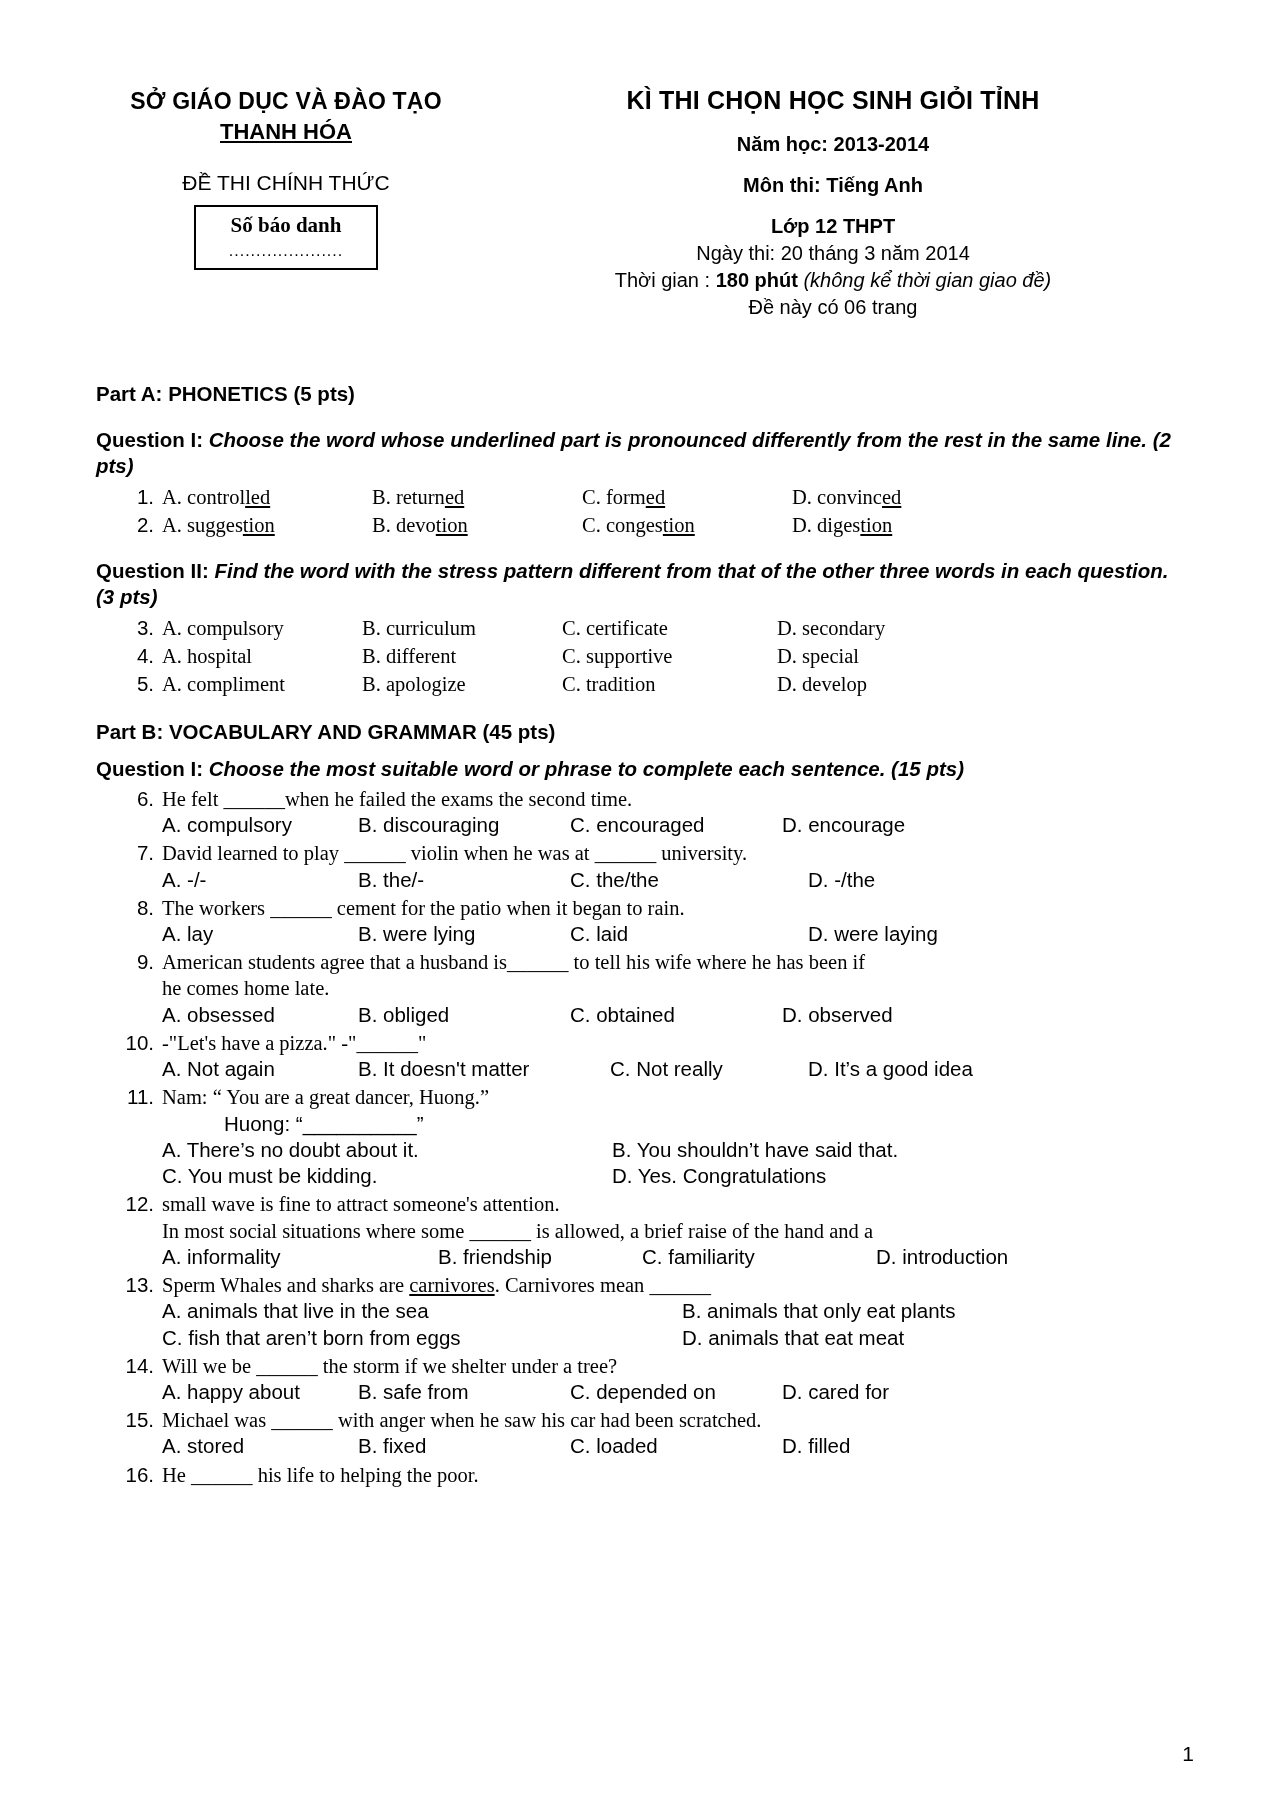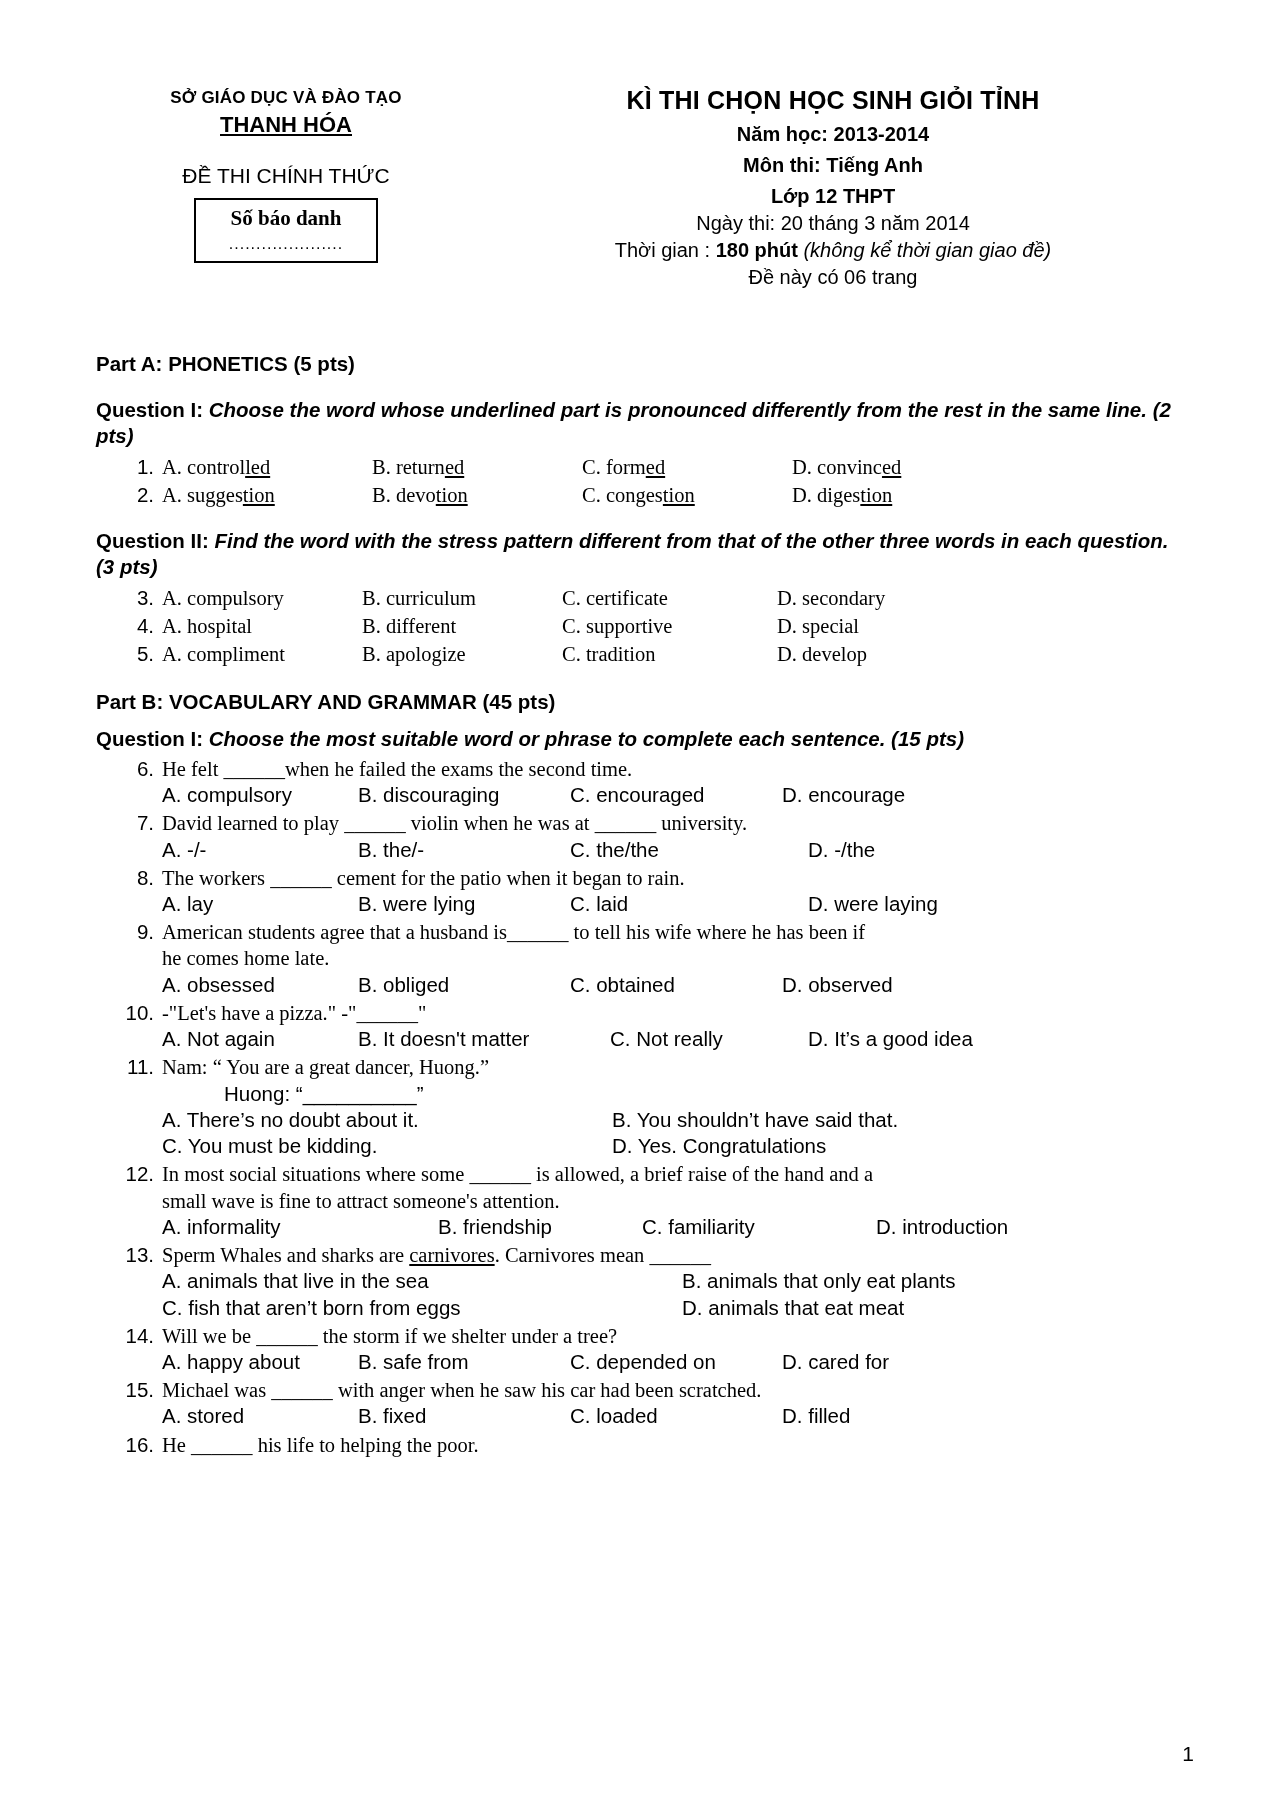--- a/index.html
+++ b/index.html
@@ -27,21 +27,21 @@
     display: flex;
     align-items: flex-start;
     justify-content: flex-start;
   }
   .header-left {
     width: 380px;
     text-align: center;
     padding-top: 2px;
   }
   .hl-line1 {
-    font-size: 17px;
+    font-size: 23px;
     font-weight: bold;
     letter-spacing: 0.2px;
   }
   .hl-line2 {
     font-size: 22px;
     font-weight: bold;
     text-decoration: underline;
     margin-top: 4px;
   }
   .hl-line3 {
@@ -72,21 +72,21 @@
     padding-left: 14px;
   }
   .hr-title {
     font-size: 25px;
     font-weight: bold;
     letter-spacing: 0.2px;
   }
   .hr-b {
     font-size: 20px;
     font-weight: bold;
-    margin-top: 8px;
+    margin-top: 18px;
   }
   .hr-n {
     font-size: 20px;
     margin-top: 4px;
   }
   .hr-n .bold { font-weight: bold; }
   .hr-n .ital { font-style: italic; }
 
   
   .content {
@@ -313,22 +313,22 @@
       <span class="o">B. You shouldn’t have said that.</span>
     </div>
     <div class="opts">
       <span class="o" style="width:450px">C. You must be kidding.</span>
       <span class="o">D. Yes. Congratulations</span>
     </div>
 
     <div class="item">
       <div class="num">12.</div>
       <div class="body">
+        <div>small wave is fine to attract someone's attention.</div>
         <div>In most social situations where some ______ is allowed, a brief raise of the hand and a</div>
-        <div>small wave is fine to attract someone's attention.</div>
       </div>
     </div>
     <div class="opts">
       <span class="o" style="width:276px">A. informality</span>
       <span class="o" style="width:204px">B. friendship</span>
       <span class="o" style="width:234px">C. familiarity</span>
       <span class="o">D. introduction</span>
     </div>
 
     <div class="item">

